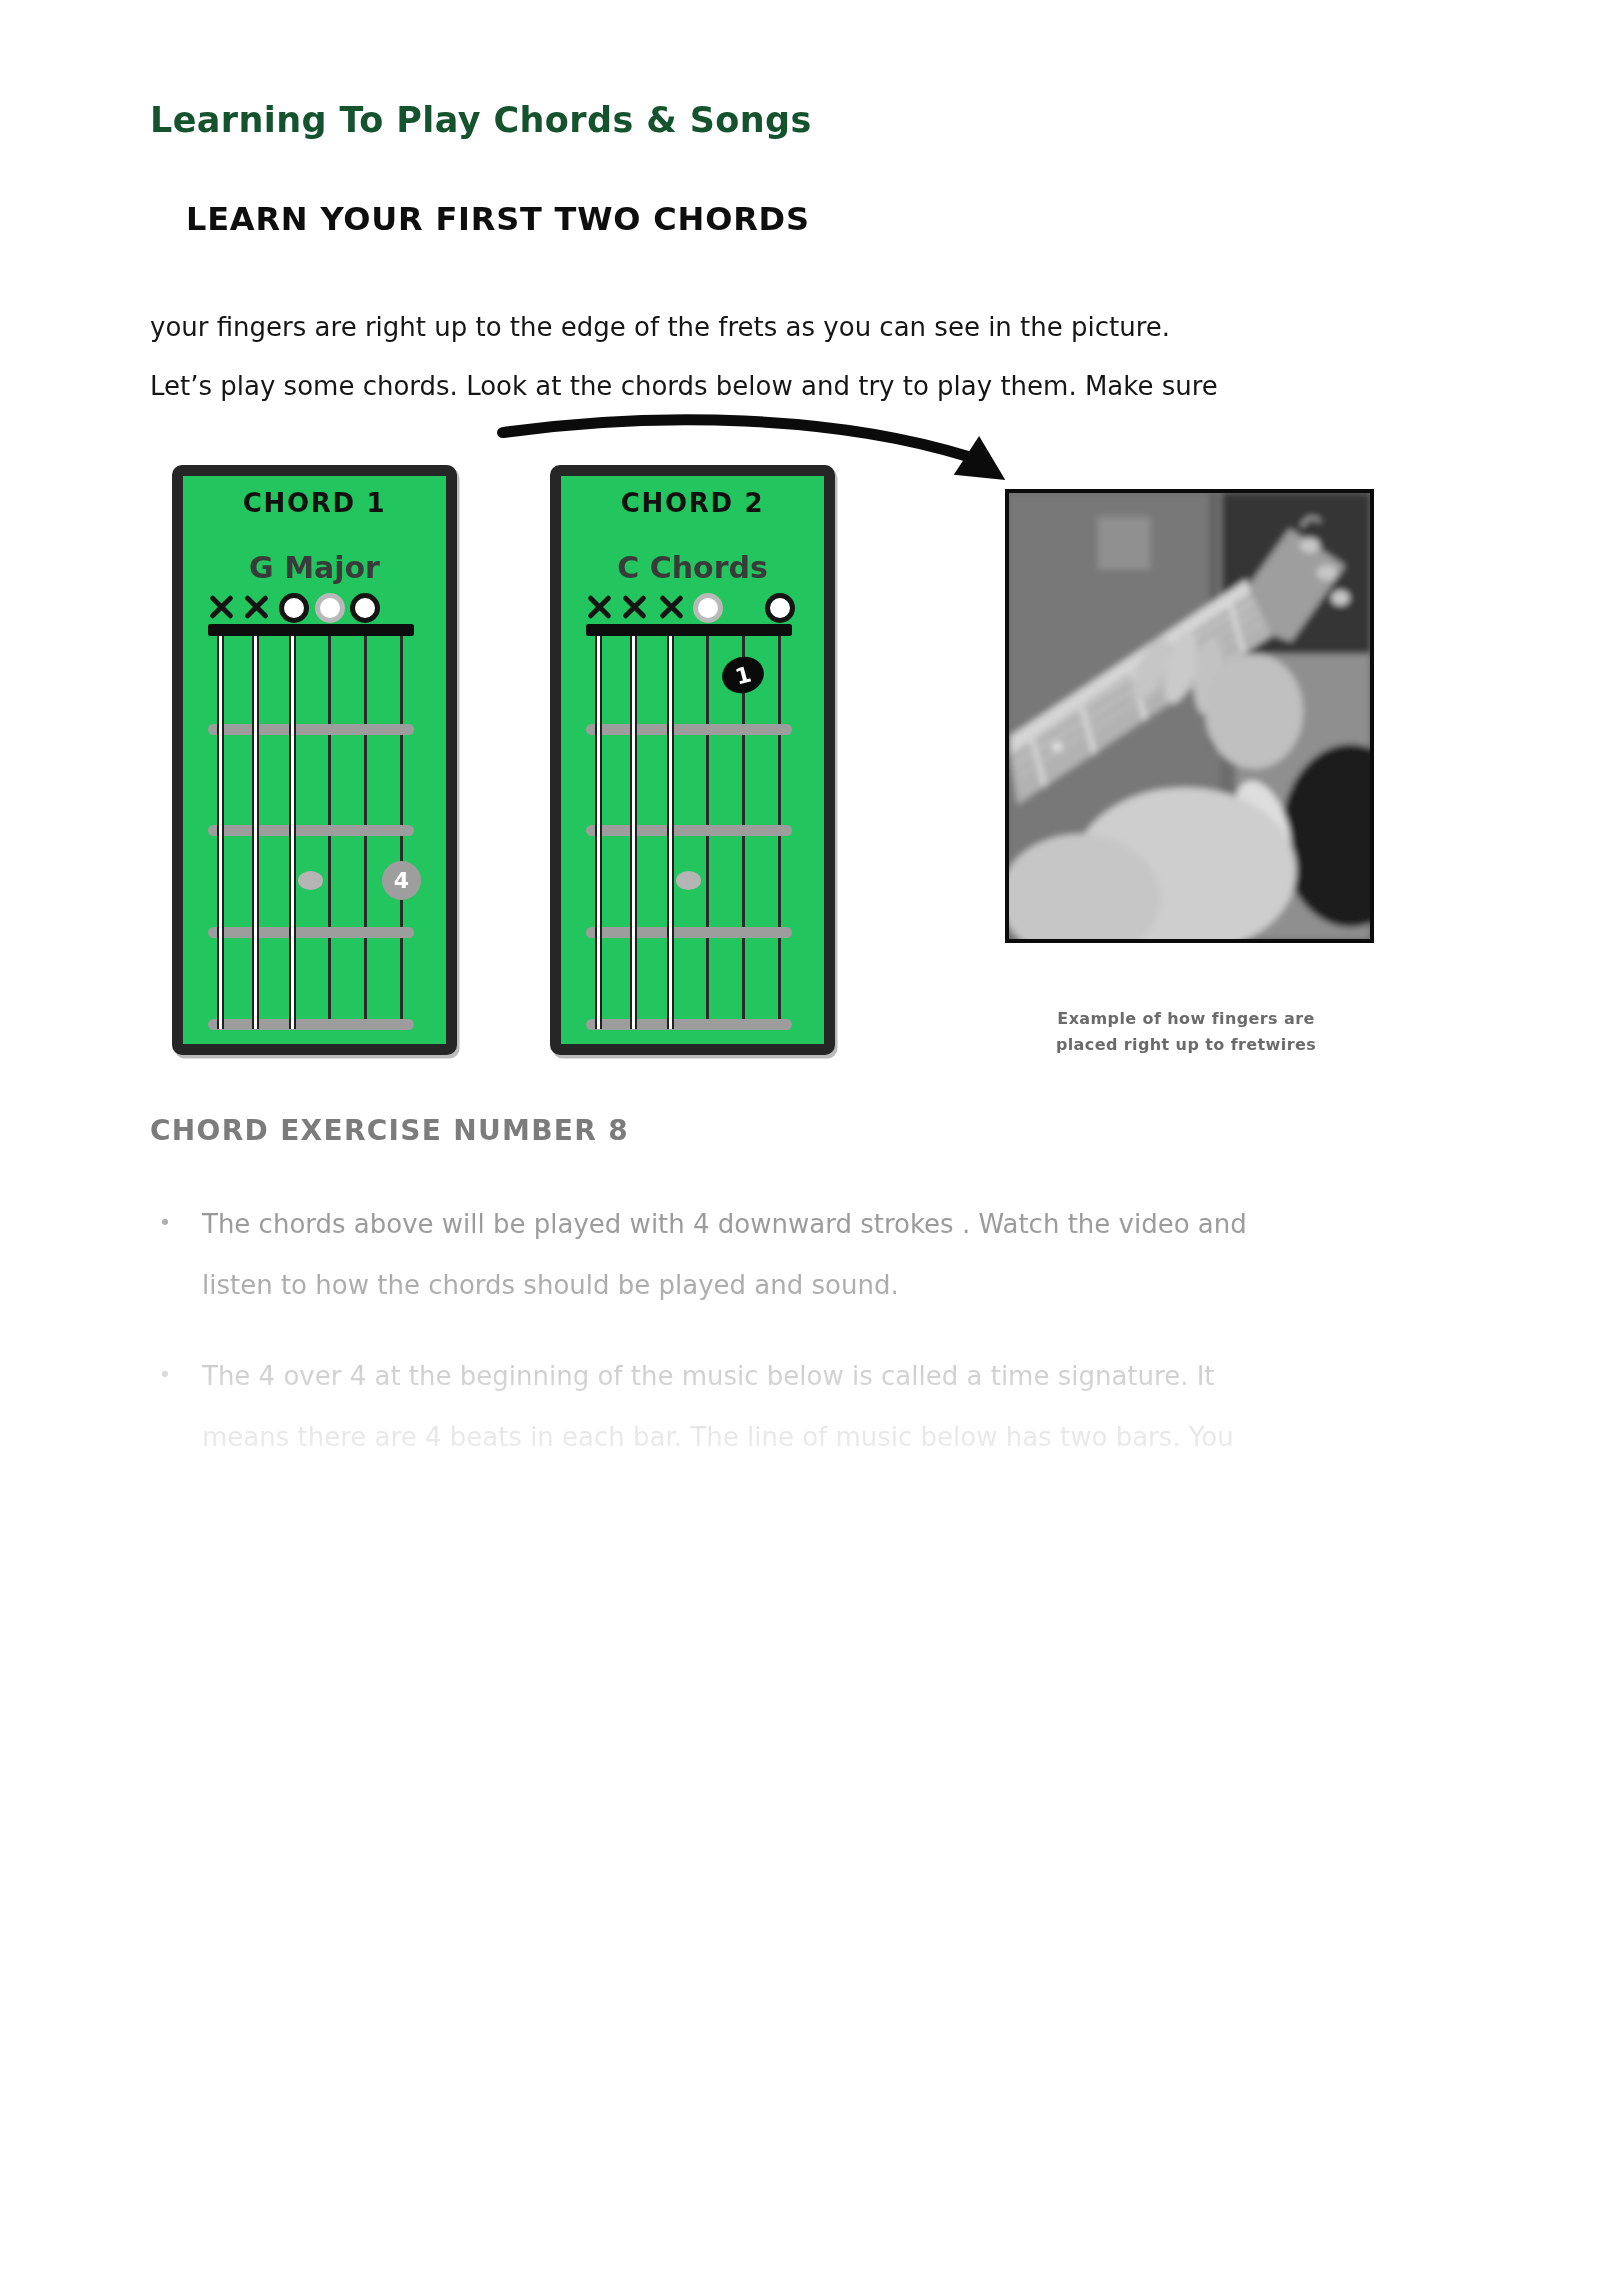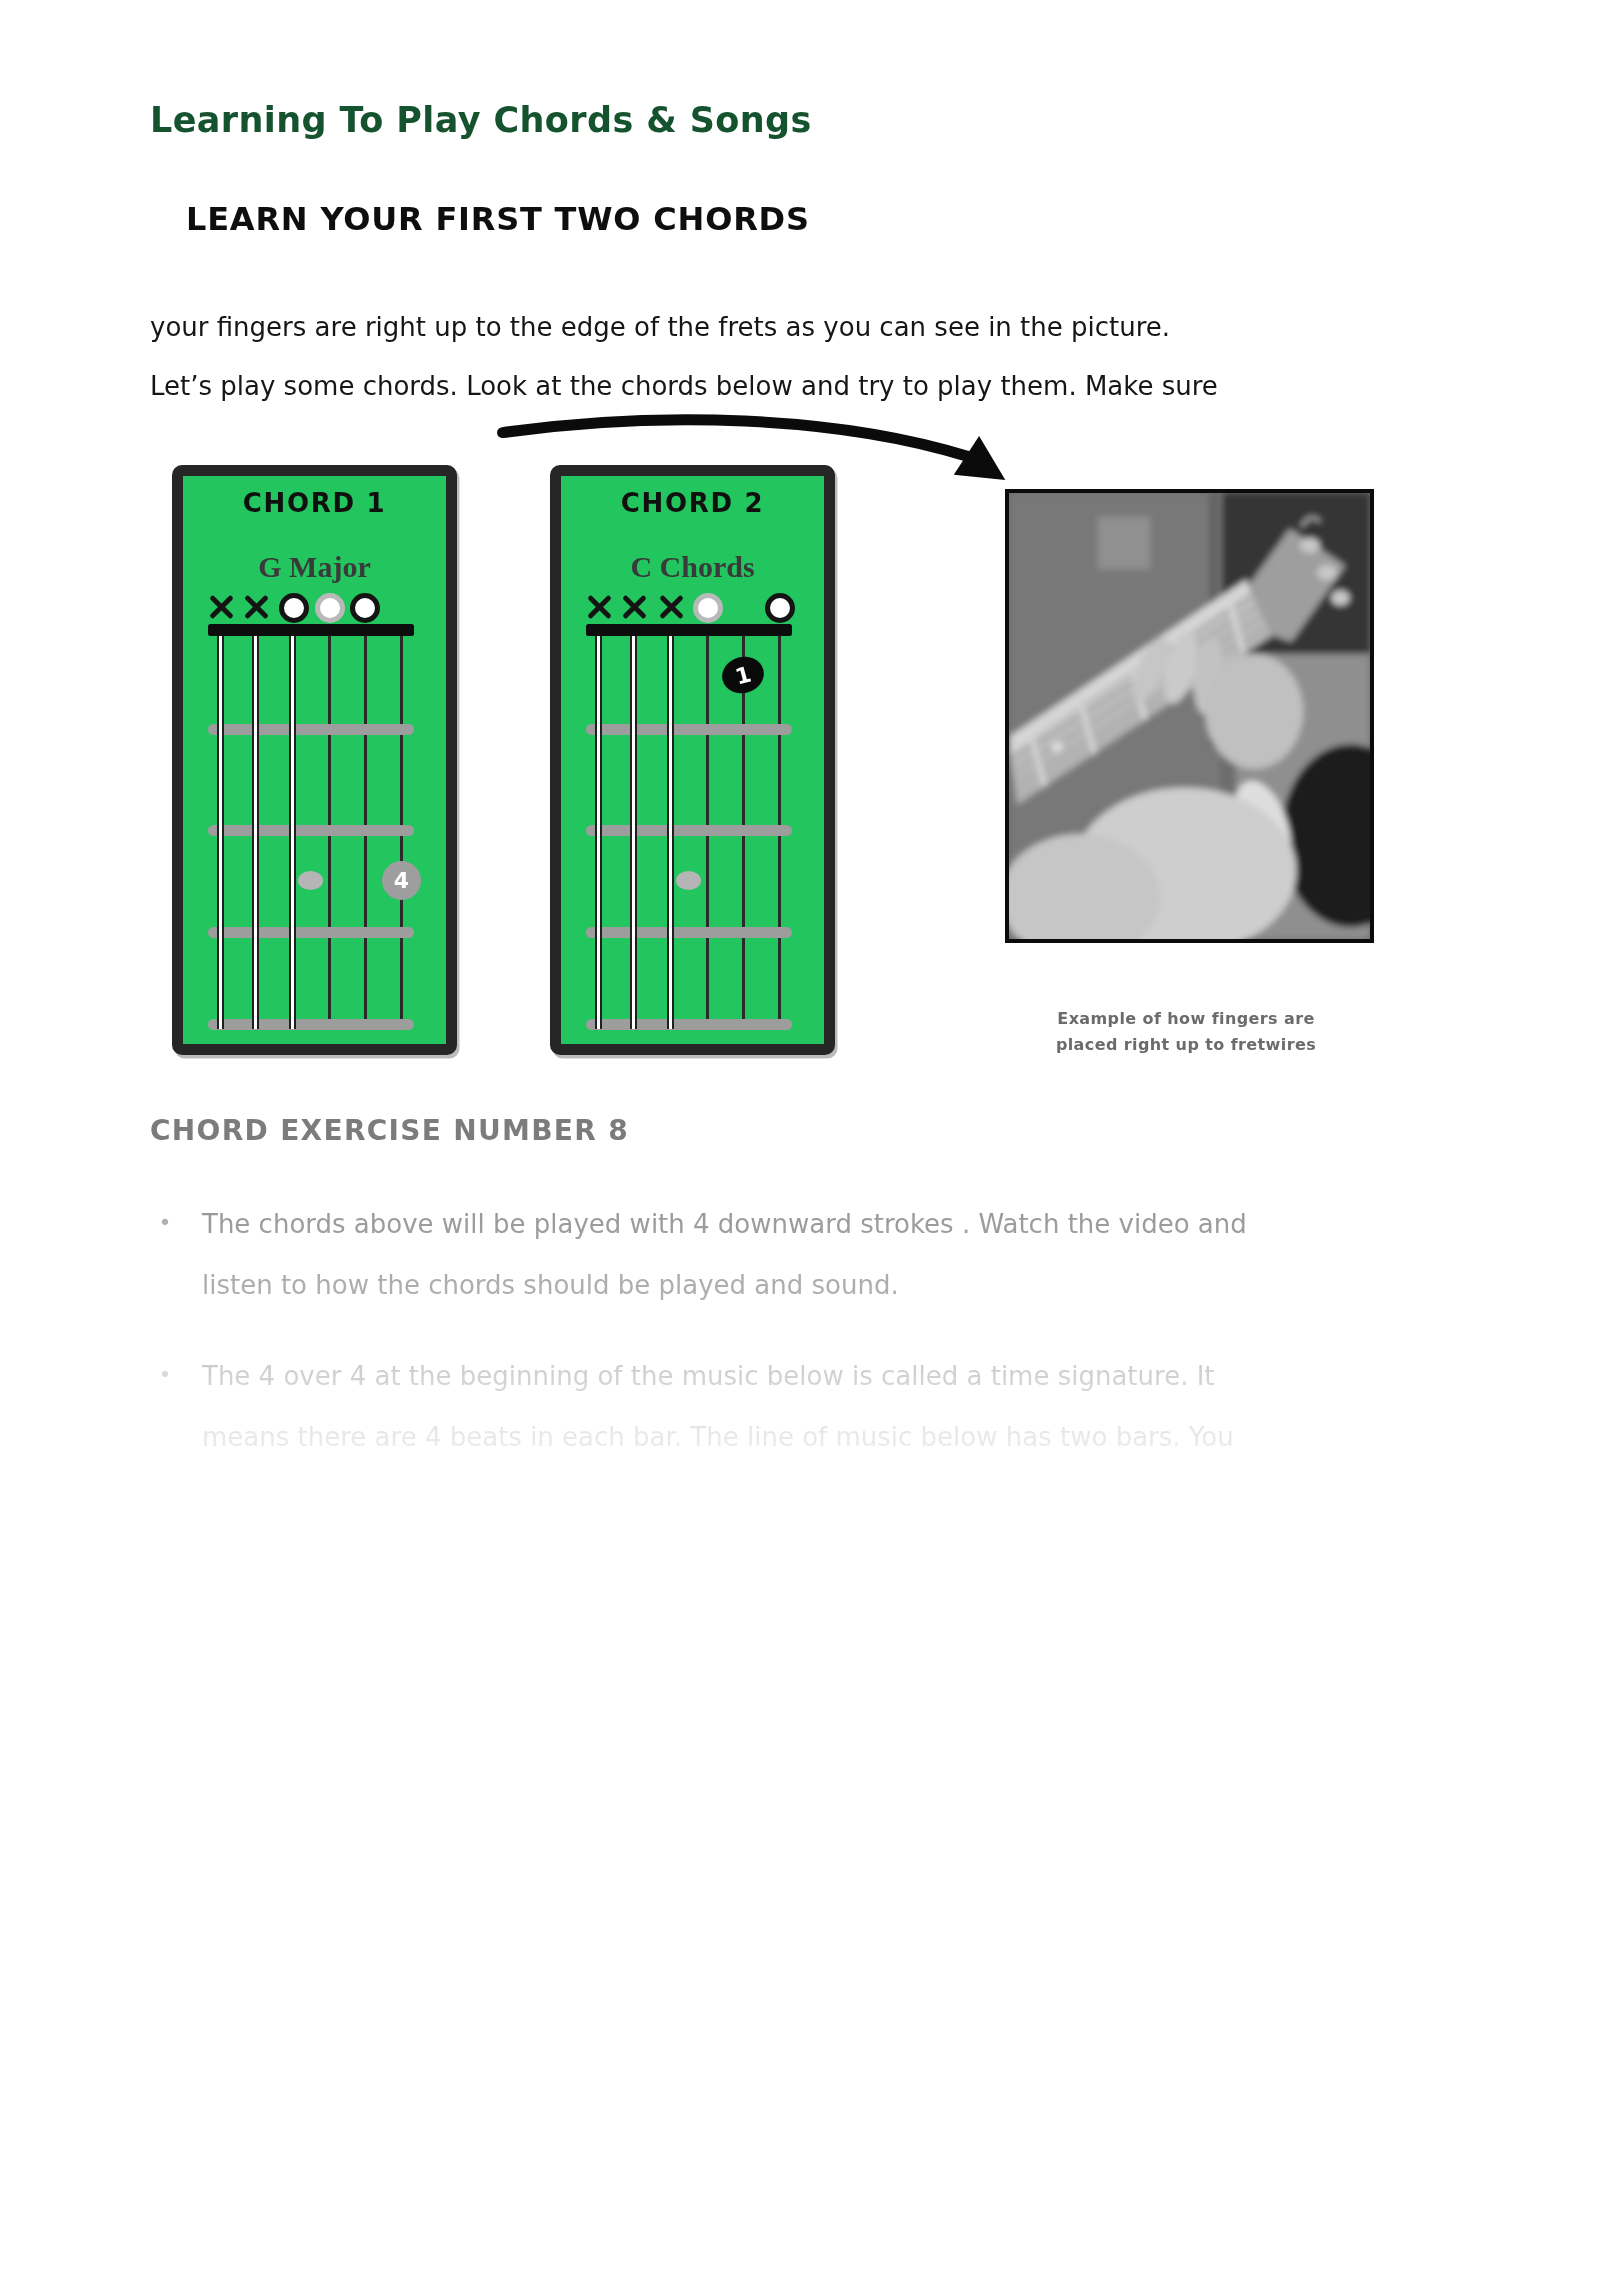--- a/index.html
+++ b/index.html
@@ -17,21 +17,21 @@
 
   
   .chord-box{position:absolute;top:465px;width:285px;height:590px;box-sizing:border-box;
              border:11px solid #262626;border-radius:10px;background:#22c55e;
              box-shadow:2.5px 3.4px 0 rgba(60,60,60,.35);}
   .chord-box.c1{left:172px;}
   .chord-box.c2{left:550px;}
   .chord-label{position:absolute;left:0;top:12px;width:100%;text-align:center;
                font-size:26px;font-weight:bold;letter-spacing:1.7px;color:#101010;}
   .chord-name{position:absolute;left:0;top:74px;width:100%;text-align:center;
-              font-size:30px;font-weight:600;color:#3a3a3a;font-family:Liberation Serif, serif;}
+              font-size:30px;font-weight:600;color:#3a3a3a;}
   .diagram{position:absolute;left:0;top:0;right:0;bottom:0;}
 
   .nut{position:absolute;left:25px;top:148px;width:206px;height:12px;background:#0d0d0d;border-radius:2.5px;z-index:4;}
   .fret-bar{position:absolute;left:25px;width:206px;height:11px;background:#9d9d9d;border-radius:6px;z-index:2;}
   .string-plain{position:absolute;top:148px;height:405px;width:2.5px;background:#2a2a2a;z-index:1;}
   .string-wound{position:absolute;top:148px;height:405px;width:3.4px;background:#ffffff;
                 border-left:2.5px solid #1f1f1f;border-right:2.5px solid #1f1f1f;z-index:3;}
   .marker{position:absolute;z-index:5;}
   .marker-x{width:29px;height:29px;}
   .marker-x::before,.marker-x::after{content:"";position:absolute;left:12px;top:-0.8px;width:5px;height:30px;

